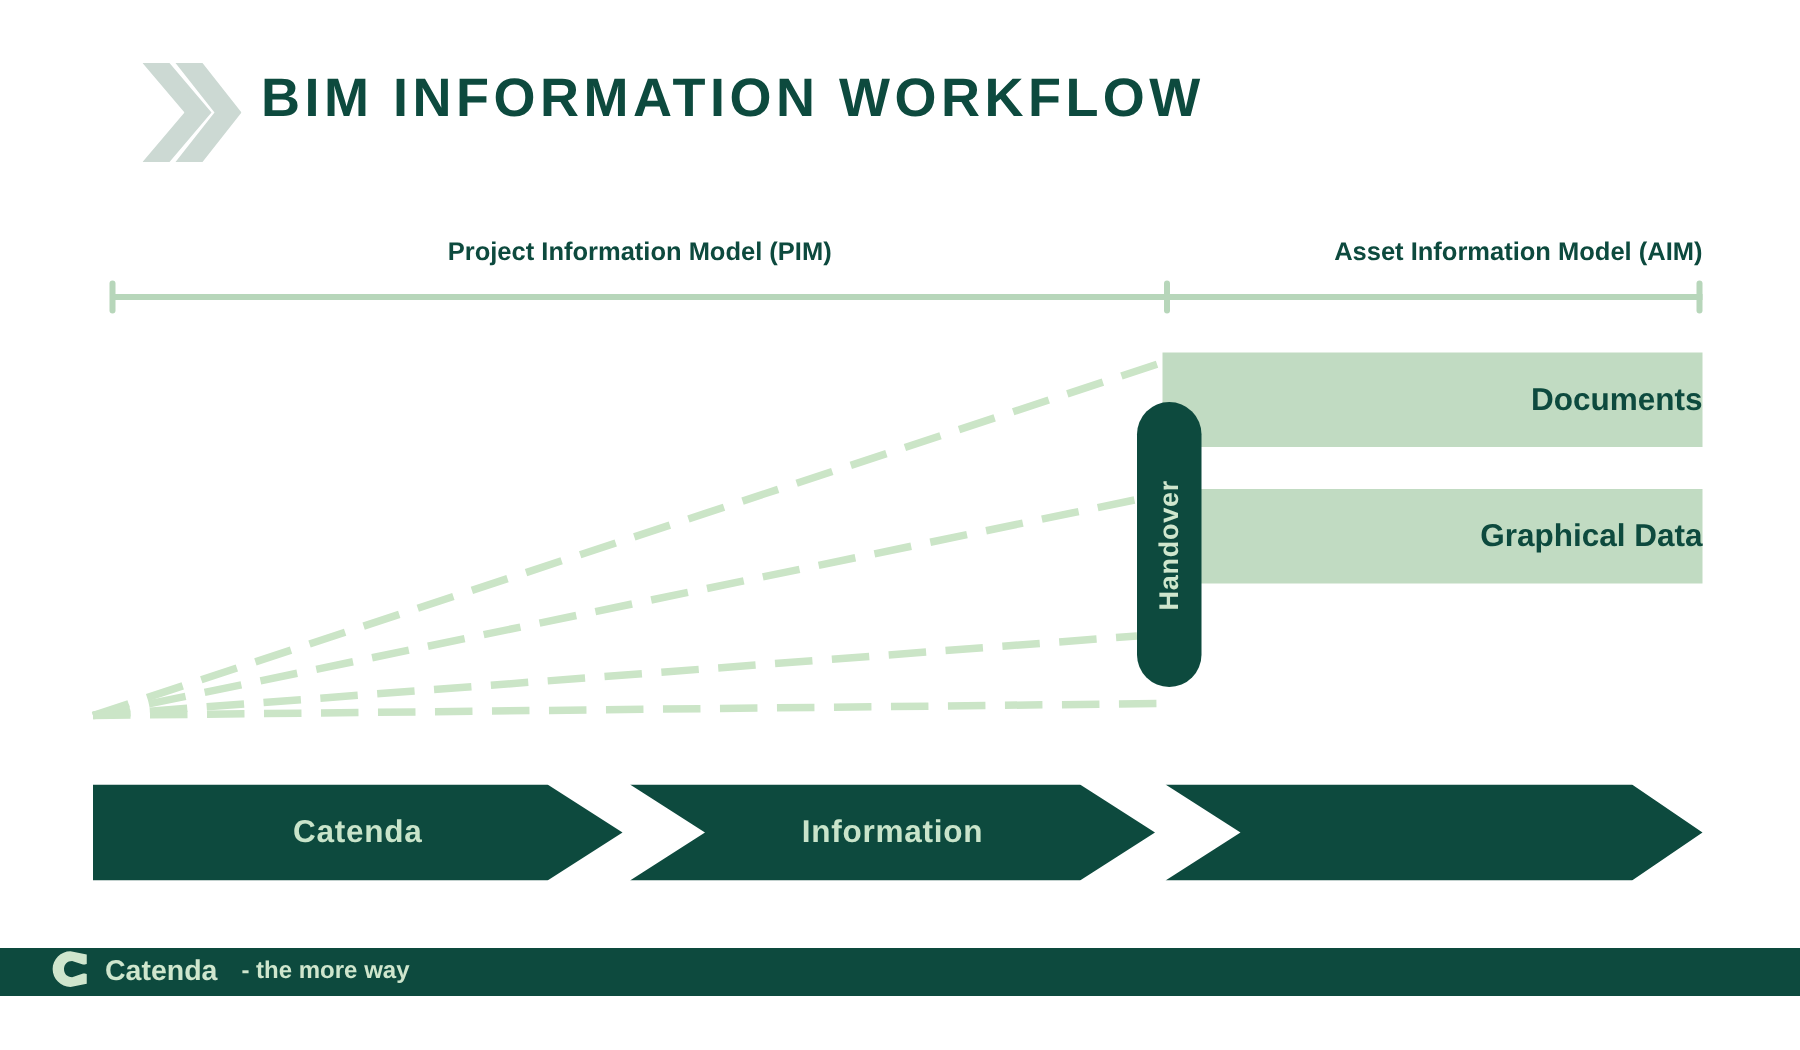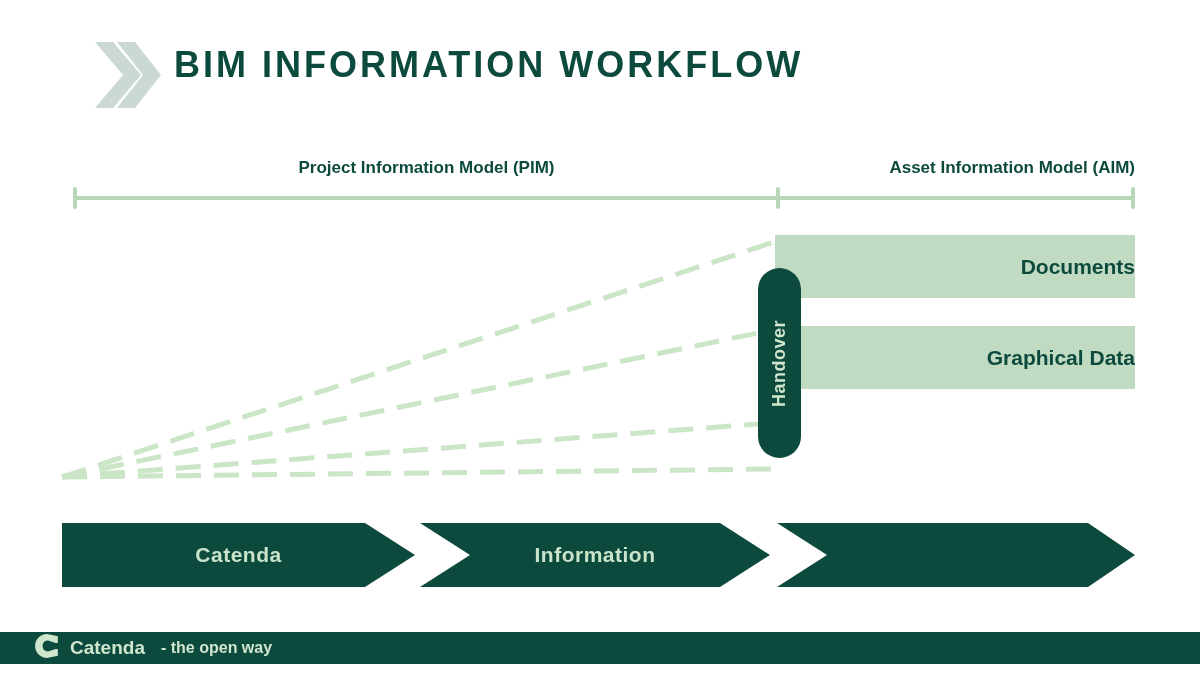--- a/index.html
+++ b/index.html
@@ -113,17 +113,17 @@
 
   <div class="footer">
     <div class="footer-left">
       <span>
         <svg width="26" height="26" viewBox="0 0 24 24">
           <path d="M22,3 L12,1 C6,1 1,6 1,12 C1,18 6,23 12,23 L22,21 L22,14 L13,17 C10,17 8,15 8,12 C8,9 10,7 13,7 L22,10 Z" fill="#cfe6cd"></path>
           <polygon points="24,8.5 9,12 24,15.5" fill="#0d4a3e"></polygon>
         </svg>
       </span>
       <span class="footer-brand">Catenda</span>
-      <span class="footer-tagline">- the open way</span>
+      <span class="footer-tagline">- the more way</span>
     </div>
   </div>
 
 </div>
 
 </body></html>

